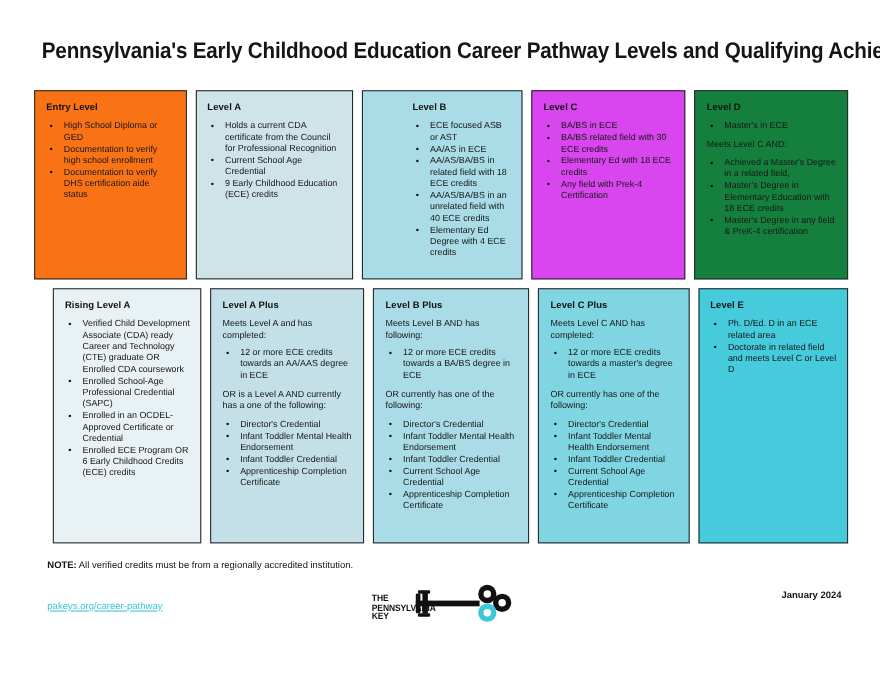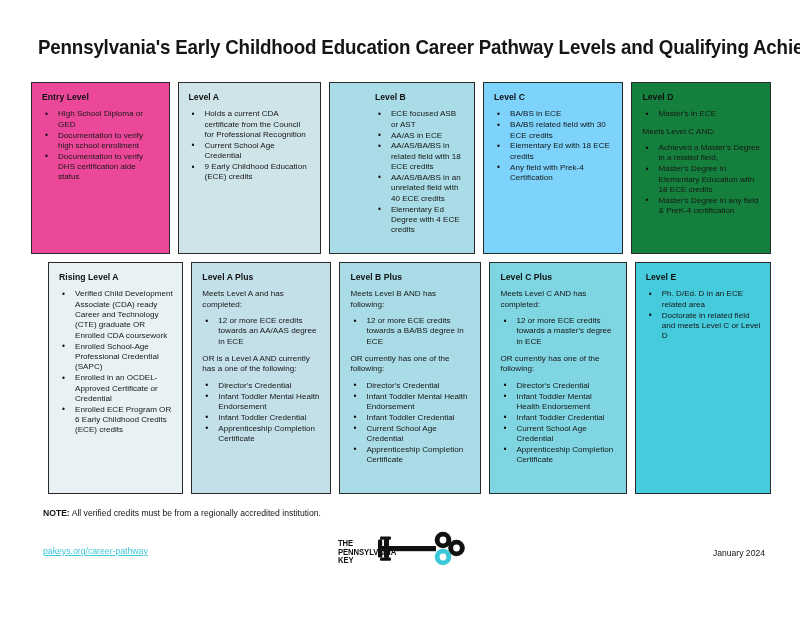--- a/index.html
+++ b/index.html
@@ -126,23 +126,23 @@
     font-size: 8.7px;
     color: #3cc8d8;
     text-decoration: underline;
     text-decoration-color: #3cc8d8;
     cursor: pointer;
   }
 
   .date-stamp {
     position: absolute;
     right: 35px;
-    top: 548px;
+    top: 536px;
     font-size: 8.6px;
-    font-weight: normal;
+    font-weight: bold;
     color: #141414;
   }
 
   .logo {
     position: absolute;
     left: 336px;
     top: 530px;
     width: 128px;
     height: 46px;
   }
@@ -165,21 +165,21 @@
 <body>
 
 <div class="page">
 
   <div class="title-wrap">
     <div class="doc-title">Pennsylvania's Early Childhood Education Career Pathway Levels and Qualifying Achievements</div>
   </div>
 
   <div class="grid">
     <div class="row row-1">
-        <div class="card col-0" style="background: #ec4899; border-color: rgb(42, 42, 42);">
+        <div class="card col-0" style="background: #f97316; border-color: rgb(42, 42, 42);">
           <div class="card-title">Entry Level</div>
           <ul>
             <li>High School Diploma or  GED</li>
             <li>Documentation to verify high school enrollment</li>
             <li>Documentation to verify DHS certification aide status</li>
           </ul>
         </div>
         <div class="card col-1" style="background: rgb(207, 228, 233); border-color: rgb(42, 42, 42);">
           <div class="card-title">Level A</div>
           <ul>
@@ -191,21 +191,21 @@
         <div class="card col-2" style="background: rgb(169, 220, 230); border-color: rgb(42, 42, 42); padding-left: 45px;">
           <div class="card-title">Level B</div>
           <ul>
             <li>ECE focused ASB or AST</li>
             <li>AA/AS in ECE</li>
             <li>AA/AS/BA/BS in related field with 18 ECE credits</li>
             <li>AA/AS/BA/BS in an unrelated field with 40 ECE credits</li>
             <li>Elementary Ed Degree with 4 ECE credits</li>
           </ul>
         </div>
-        <div class="card col-3" style="background: #7dd3fc; border-color: rgb(42, 42, 42);">
+        <div class="card col-3" style="background: #d946ef; border-color: rgb(42, 42, 42);">
           <div class="card-title">Level C</div>
           <ul>
             <li>BA/BS in ECE</li>
             <li>BA/BS related field with  30 ECE credits</li>
             <li>Elementary Ed with 18 ECE credits</li>
             <li>Any field with Prek-4 Certification</li>
           </ul>
         </div>
         <div class="card col-4" style="background: #15803d; border-color: rgb(42, 42, 42);">
           <div class="card-title">Level D</div>

